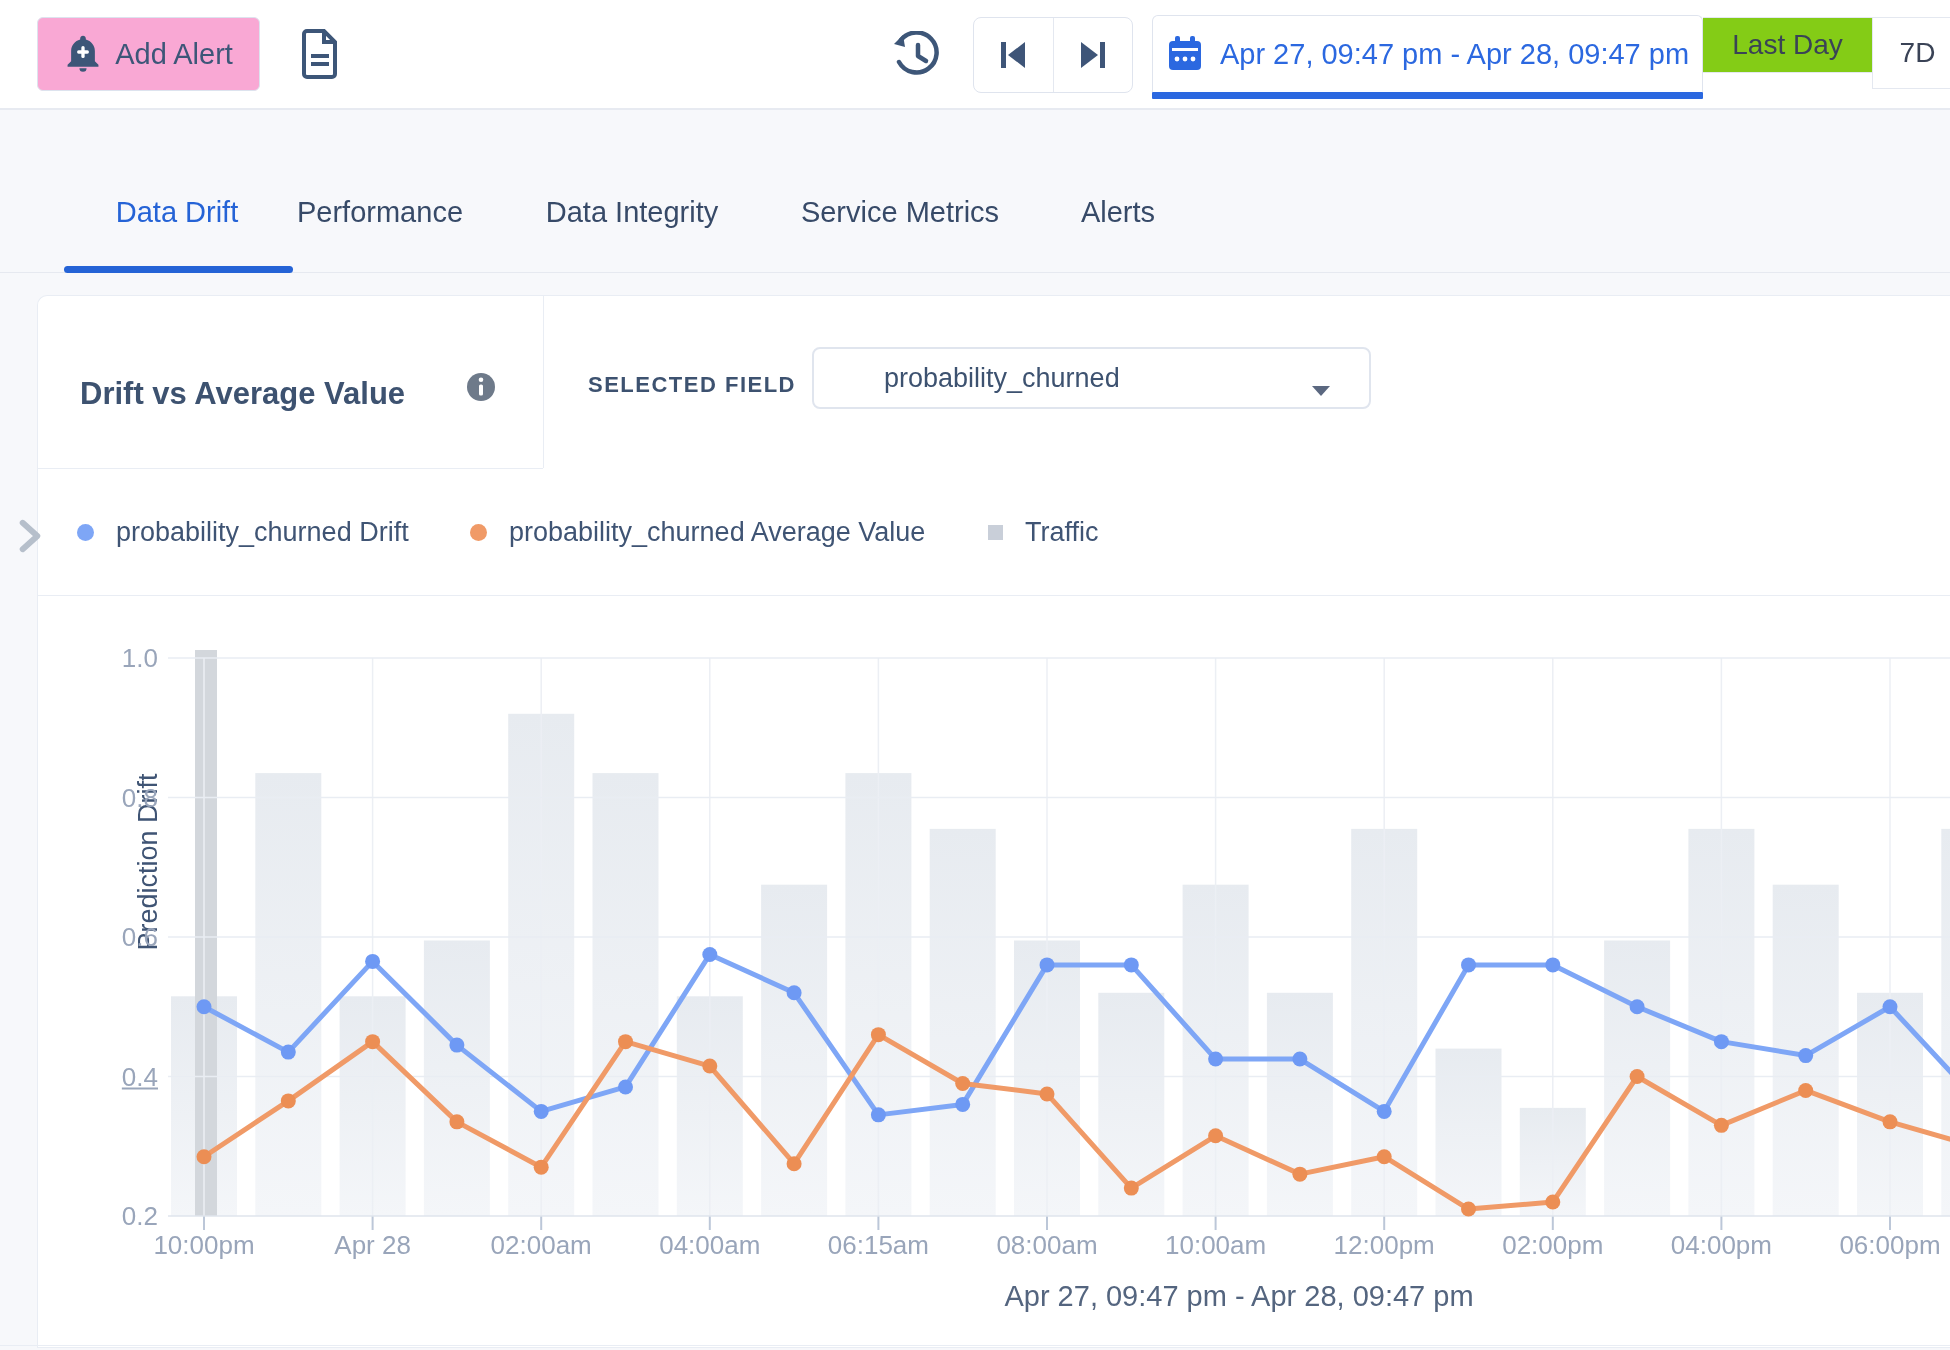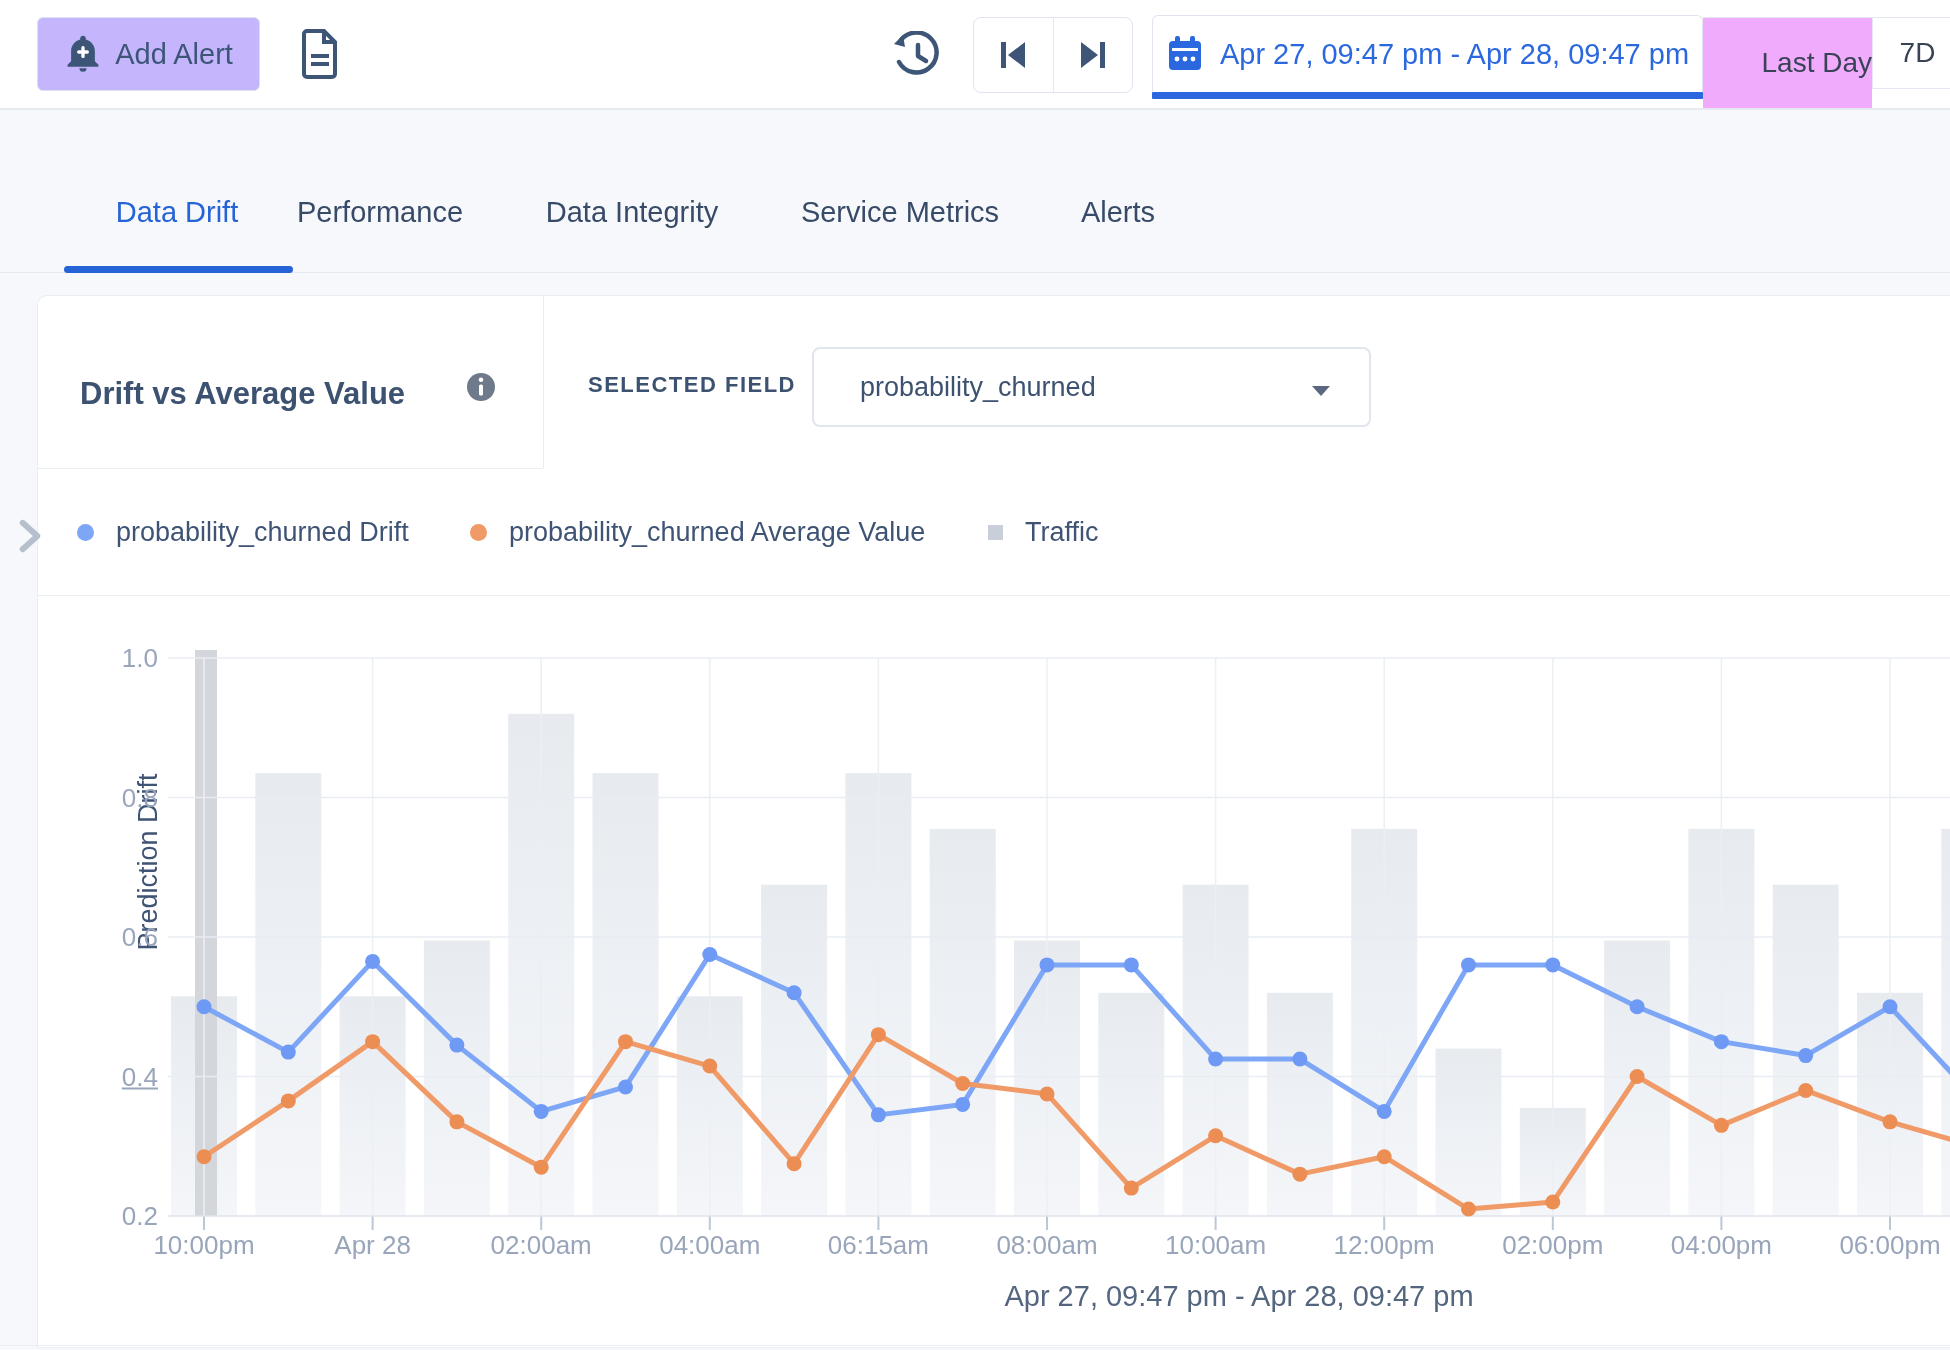--- a/index.html
+++ b/index.html
@@ -3,38 +3,38 @@
 <meta charset="utf-8">
 <style>
   * { margin:0; padding:0; box-sizing:border-box; }
   html,body { width:1950px; height:1350px; background:#fff; overflow:hidden;
     font-family:"Liberation Sans", sans-serif; -webkit-font-smoothing:antialiased; }
 
   
   .topbar { position:absolute; left:0; top:0; width:1950px; height:110px; background:#fff;
     border-bottom:2px solid #e7eaf1; z-index:5; }
   .btn-add-alert { position:absolute; left:37px; top:17px; width:223px; height:74px;
-    background:#c4b5fd; border:1px solid #dde3ee; border-radius:6px; display:flex; align-items:center;
+    background:#f9a8d4; border:1px solid #dde3ee; border-radius:6px; display:flex; align-items:center;
     justify-content:center; gap:13px; cursor:pointer; }
   .btn-add-alert span { font-size:29px; font-weight:500; color:#3d5678; }
   .icon-doc { position:absolute; left:300px; top:28px; }
   .icon-history { position:absolute; left:891px; top:31px; cursor:pointer; }
   .nav-group { position:absolute; left:973px; top:17px; width:160px; height:76px;
     border:1px solid #dfe4ee; border-radius:8px; background:#fff; display:flex; }
   .nav-group .half { flex:1; display:flex; align-items:center; justify-content:center; cursor:pointer; }
   .nav-group .half:first-child { border-right:1px solid #e4e8f0; }
   .daterange { position:absolute; left:1152px; top:15px; width:551px; height:77px;
     border:1px solid #dfe4ee; border-bottom:none; border-radius:6px 6px 0 0; background:#fff;
     display:flex; align-items:center; justify-content:center; gap:16px; cursor:pointer; }
   .daterange .dr-underline { position:absolute; left:-1px; right:-1px; bottom:-7px; height:7px;
     background:#2b68e0; border-radius:1px; }
   .daterange span { font-size:29px; font-weight:500; color:#2b68e0; }
-  .cell-lastday { position:absolute; left:1703px; top:17px; width:169px; height:92px;
-    border-top:1px solid #e4e8f0; border-bottom:1px solid #e4e8f0; background:#f0abfc;
-    display:flex; align-items:center; justify-content:flex-end; cursor:pointer; }
+  .cell-lastday { position:absolute; left:1703px; top:17px; width:169px; height:56px;
+    border-top:1px solid #e4e8f0; border-bottom:1px solid #e4e8f0; background:#84cc16;
+    display:flex; align-items:center; justify-content:center; cursor:pointer; }
   .cell-lastday span, .cell-7d span { font-size:28px; color:#3a4356; }
   .cell-7d { position:absolute; left:1872px; top:17px; width:90px; height:72px;
     border-left:1px solid #e4e8f0; border-top:1px solid #e4e8f0; border-bottom:1px solid #e4e8f0;
     background:#fff; display:flex; align-items:center; justify-content:center; cursor:pointer; }
 
   
   .page { position:absolute; left:0; top:110px; width:1950px; height:1240px; background:#f7f8fb; }
 
   
   .tab { position:absolute; top:196px; transform:translateX(-50%); font-size:29px; font-weight:500;
@@ -49,22 +49,22 @@
   
   .card { position:absolute; left:37px; top:295px; width:1913px; height:1053px; background:#fff;
     border:1px solid #e9edf4; border-right:none; border-radius:10px 0 0 0; z-index:1; }
   .card-title { position:absolute; left:80px; top:364px; font-size:31px; font-weight:700;
     color:#3d5270; z-index:3;margin-top:12px; }
   .icon-info { position:absolute; left:466px; top:372px; z-index:3; }
   .header-vdivider { position:absolute; left:543px; top:296px; width:1px; height:172px; background:#e9edf4; z-index:3; }
   .header-hdivider { position:absolute; left:38px; top:468px; width:505px; height:1px; background:#e9edf4; z-index:3; }
   .field-label { position:absolute; left:588px; top:372px; font-size:22px; font-weight:700;
     letter-spacing:1.5px; color:#3d5270; z-index:3; }
-  .dropdown { position:absolute; left:812px; top:347px; width:559px; height:80px; background:#fff;
-    border:2px solid #e0e5ee; border-radius:8px; display:flex; align-items:center; cursor:pointer; z-index:3; }
+  .dropdown { position:absolute; left:812px; top:347px; width:559px; height:62px; background:#fff;
+    border:2px solid #e0e5ee; border-radius:8px; display:flex; align-items:center; cursor:pointer; z-index:3;padding-left:24px; }
   .dropdown span { font-size:27px; color:#3d5270; margin-left:46px; }
   .dropdown svg { position:absolute; right:38px; top:36px; }
 
   
   .legend-item { position:absolute; top:517px; display:flex; align-items:center; gap:22px; z-index:3; cursor:pointer; }
   .legend-item .txt { font-size:27px; color:#3f5474; }
   .ldot { width:17px; height:17px; border-radius:50%; }
   .dot-blue { background:#7ea6f6; }
   .dot-orange { background:#f09a67; }
   .lsq { width:15px; height:15px; background:#c9cfd9; }

